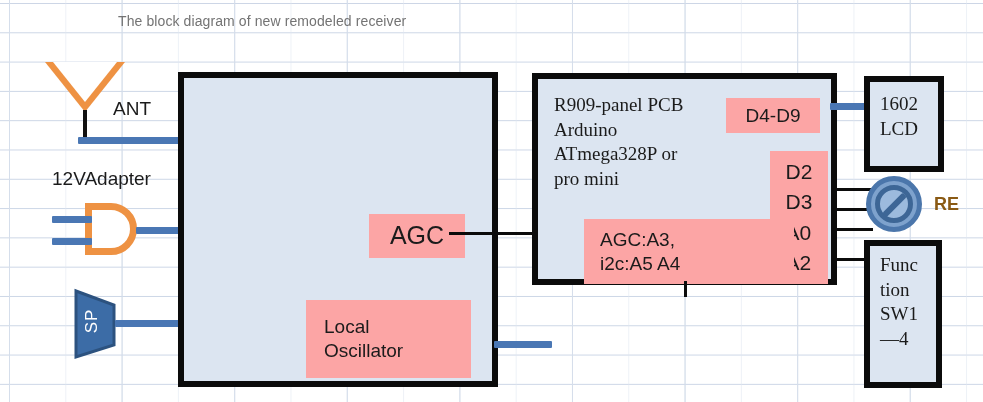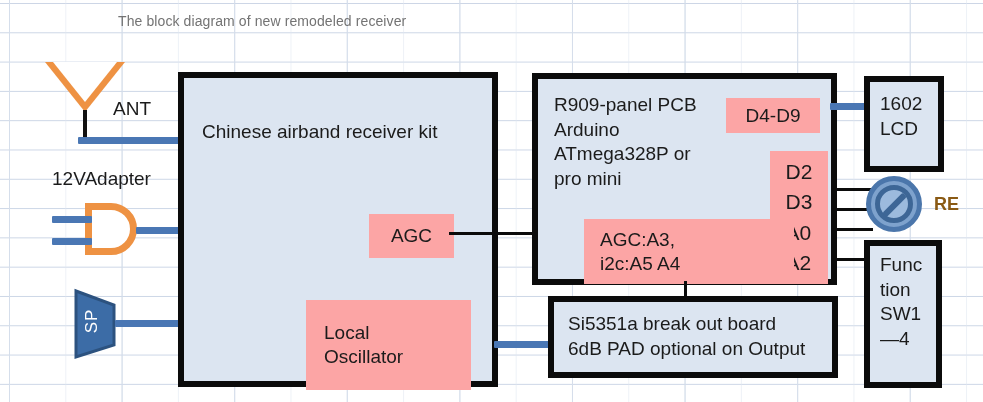--- a/index.html
+++ b/index.html
@@ -50,20 +50,21 @@
   .block {
     box-sizing: border-box;
     background: #dce5f1;
     border: 6px solid #0b0b0b;
     color: #1b1b1b;
   }
   .block .blk-text {
     position: absolute;
     white-space: pre-line;
     line-height: 1.30;
+    font-family: Liberation Serif, serif;
   }
   
   .subbox {
     box-sizing: border-box;
     background: #fca5a5;
     color: #1b1b1b;
     display: flex;
     align-items: center;
     line-height: 1.25;
     white-space: pre-line;
@@ -170,26 +171,25 @@
 
   <div class="abs" style="left:70px; top:283px; width:50px; height:80px;">
     <svg width="50" height="80" viewBox="0 0 50 80" style="display:block;">
       <polygon points="6,8 44,22 44,62 6,74" fill="#3c6ca6" stroke="#2c527f" stroke-width="3"></polygon>
     </svg>
     <div class="speaker-label" style="left:10px; top:28px; transform:rotate(-90deg);">SP</div>
   </div>
   <div class="abs wire-blue" style="left:115px; top:320px; width:75px;"></div>
 
   <div class="abs block" style="left:178px; top:72px; width:320px; height:315px;">
-    <div class="blk-text" style="left:18px; top:42px; font-size:19px;">Chinese airband receiver kit</div>
-
-
-    <div class="subbox" style="position:absolute; left:185px; top:136px; width:85px; height:44px; justify-content:center; font-size:19px;">AGC</div>
-
-    <div class="subbox" style="position:absolute; left:122px; top:222px; width:165px; height:90px; padding-left:18px; font-size:19px;">Local
+
+
+    <div class="subbox" style="position:absolute; left:185px; top:136px; width:96px; height:44px; justify-content:center; font-size:25px;">AGC</div>
+
+    <div class="subbox" style="position:absolute; left:122px; top:222px; width:165px; height:78px; padding-left:18px; font-size:19px;">Local
 Oscillator</div>
   </div>
 
   <div class="abs wire-black" style="left:449px; top:232px; width:99px;"></div>
 
   <div class="abs wire-blue" style="left:494px; top:341px; width:58px;"></div>
 
   <div class="abs block" style="left:532px; top:73px; width:305px; height:212px;">
     <div class="blk-text" style="left:16px; top:14px; font-size:19px;">R909-panel PCB
 Arduino
@@ -210,24 +210,20 @@
   <div class="abs wire-black-v" style="left:684px; top:281px; height:16px;"></div>
 
   <div class="abs wire-blue" style="left:830px; top:103px; width:40px;"></div>
 
   <div class="abs wire-black" style="left:831px; top:188px; width:42px;"></div>
   <div class="abs wire-black" style="left:831px; top:208px; width:42px;"></div>
   <div class="abs wire-black" style="left:831px; top:228px; width:42px;"></div>
 
   <div class="abs wire-black" style="left:831px; top:258px; width:42px;"></div>
 
-  <div class="abs block" style="left:548px; top:296px; width:290px; height:82px;">
-    <div class="blk-text" style="left:14px; top:10px; font-size:19px;">Si5351a break out board
-6dB PAD optional on Output</div>
-  </div>
 
   <div class="abs block" style="left:864px; top:76px; width:80px; height:96px;">
     <div class="blk-text" style="left:10px; top:10px; font-size:19px;">1602
 LCD</div>
   </div>
 
   <div class="abs" style="left:866px; top:176px; width:56px; height:56px;">
     <div class="re-outer" style="width:56px; height:56px;"></div>
     <div class="re-inner" style="left:9px; top:9px; width:38px; height:38px;"></div>
     <div class="re-slash" style="left:14px; top:26px; width:29px; height:6px;"></div>

